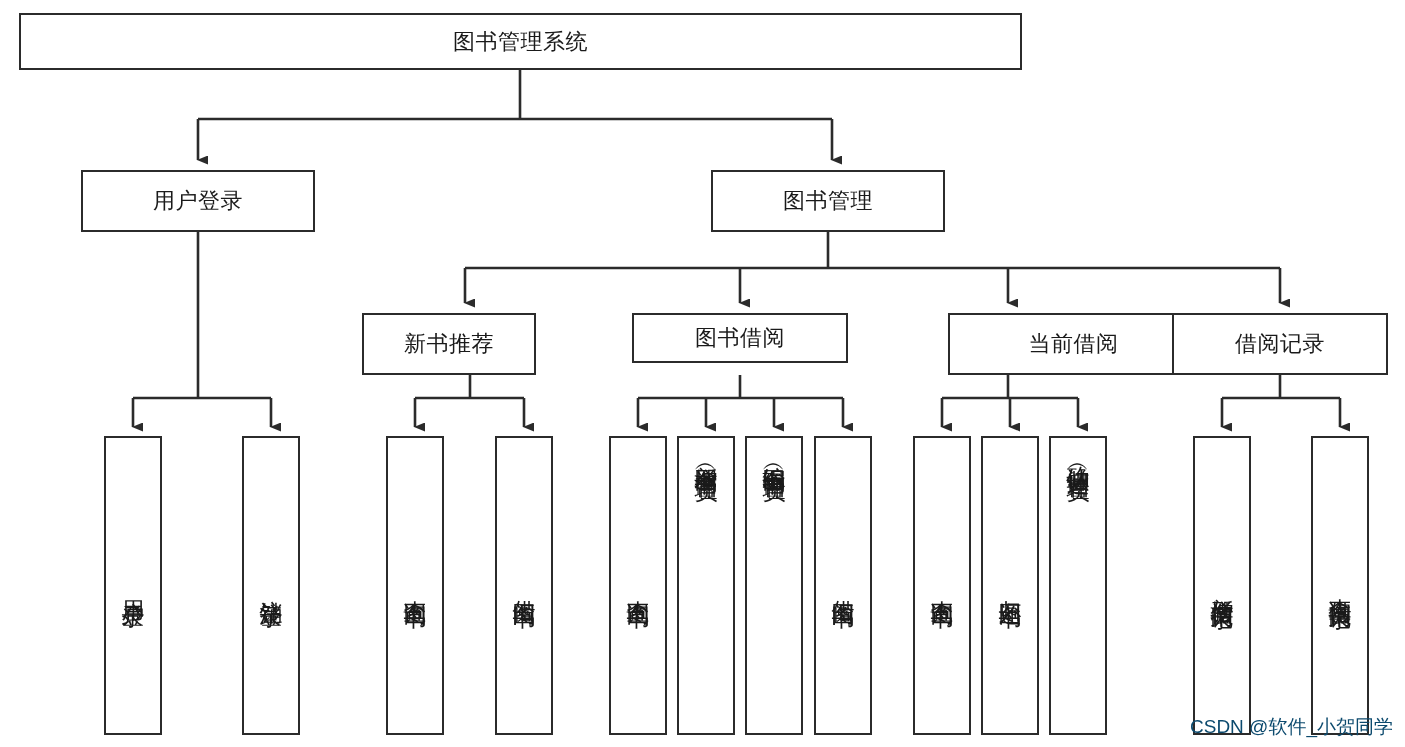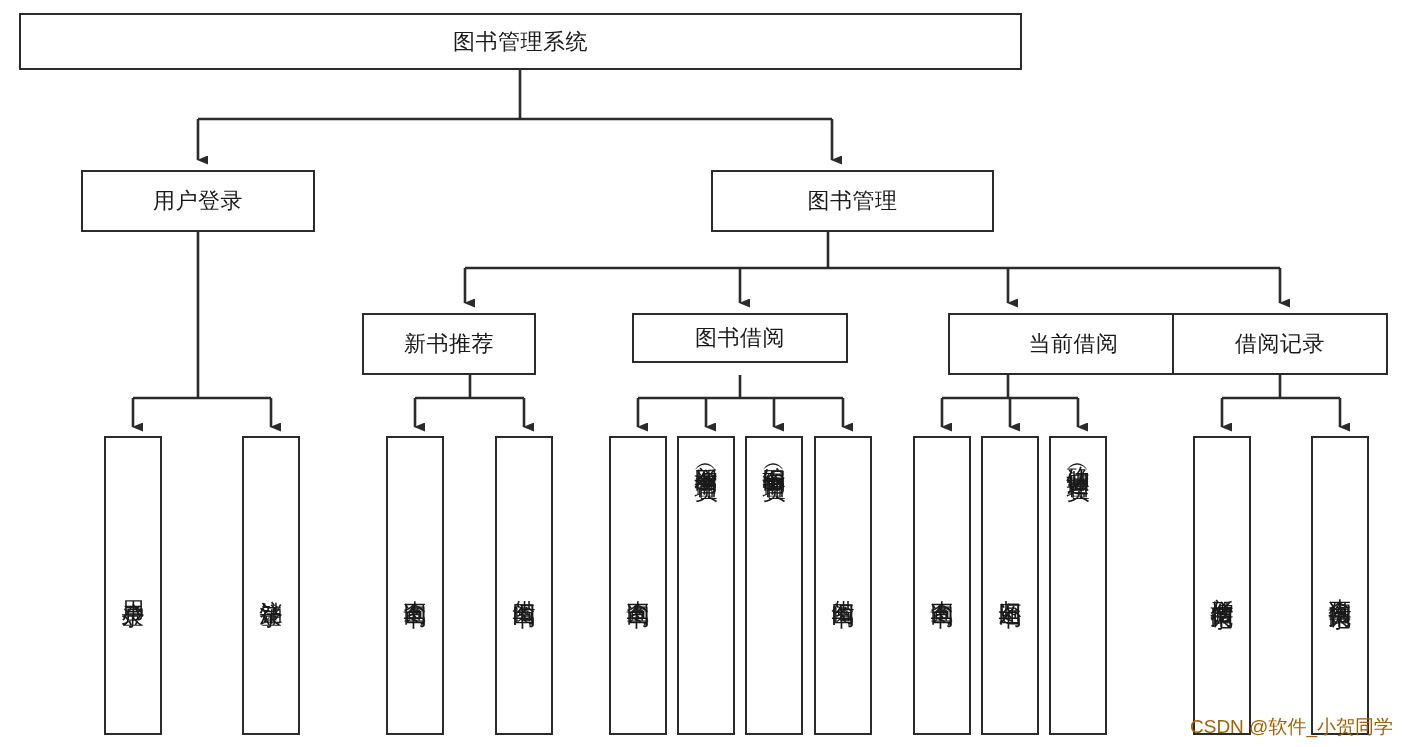--- a/index.html
+++ b/index.html
@@ -64,21 +64,21 @@
     line-height: 1.0;
     letter-spacing: 2px;
     white-space: nowrap;
   }
   
   .node.vert.mid {
     align-items: center;
   }
   .watermark {
     position: absolute;
-    color: #a16207;
+    color: #0c4a6e;
     font-size: 19px;
     white-space: nowrap;
     user-select: none;
   }
 </style>
 </head>
 <body>
 
 <div id="diagram-root">
 
@@ -132,21 +132,21 @@
     </g>
   </svg>
 
   <div class="node horiz root" style="left:19px; top:13px; width:1003px; height:57px;">
     <span class="node-label">图书管理系统</span>
   </div>
 
   <div class="node horiz" style="left:81px; top:170px; width:234px; height:62px;">
     <span class="node-label">用户登录</span>
   </div>
-  <div class="node horiz" style="left:711px; top:170px; width:283px; height:62px;align-items:center;">
+  <div class="node horiz" style="left:711px; top:170px; width:234px; height:62px;align-items:center;">
     <span class="node-label">图书管理</span>
   </div>
 
   <div class="node horiz" style="left:362px; top:313px; width:174px; height:62px;">
     <span class="node-label">新书推荐</span>
   </div>
   <div class="node horiz" style="left:632px; top:313px; width:216px; height:50px;">
     <span class="node-label">图书借阅</span>
   </div>
   <div class="node horiz" style="left:948px; top:313px; width:251px; height:62px;">

